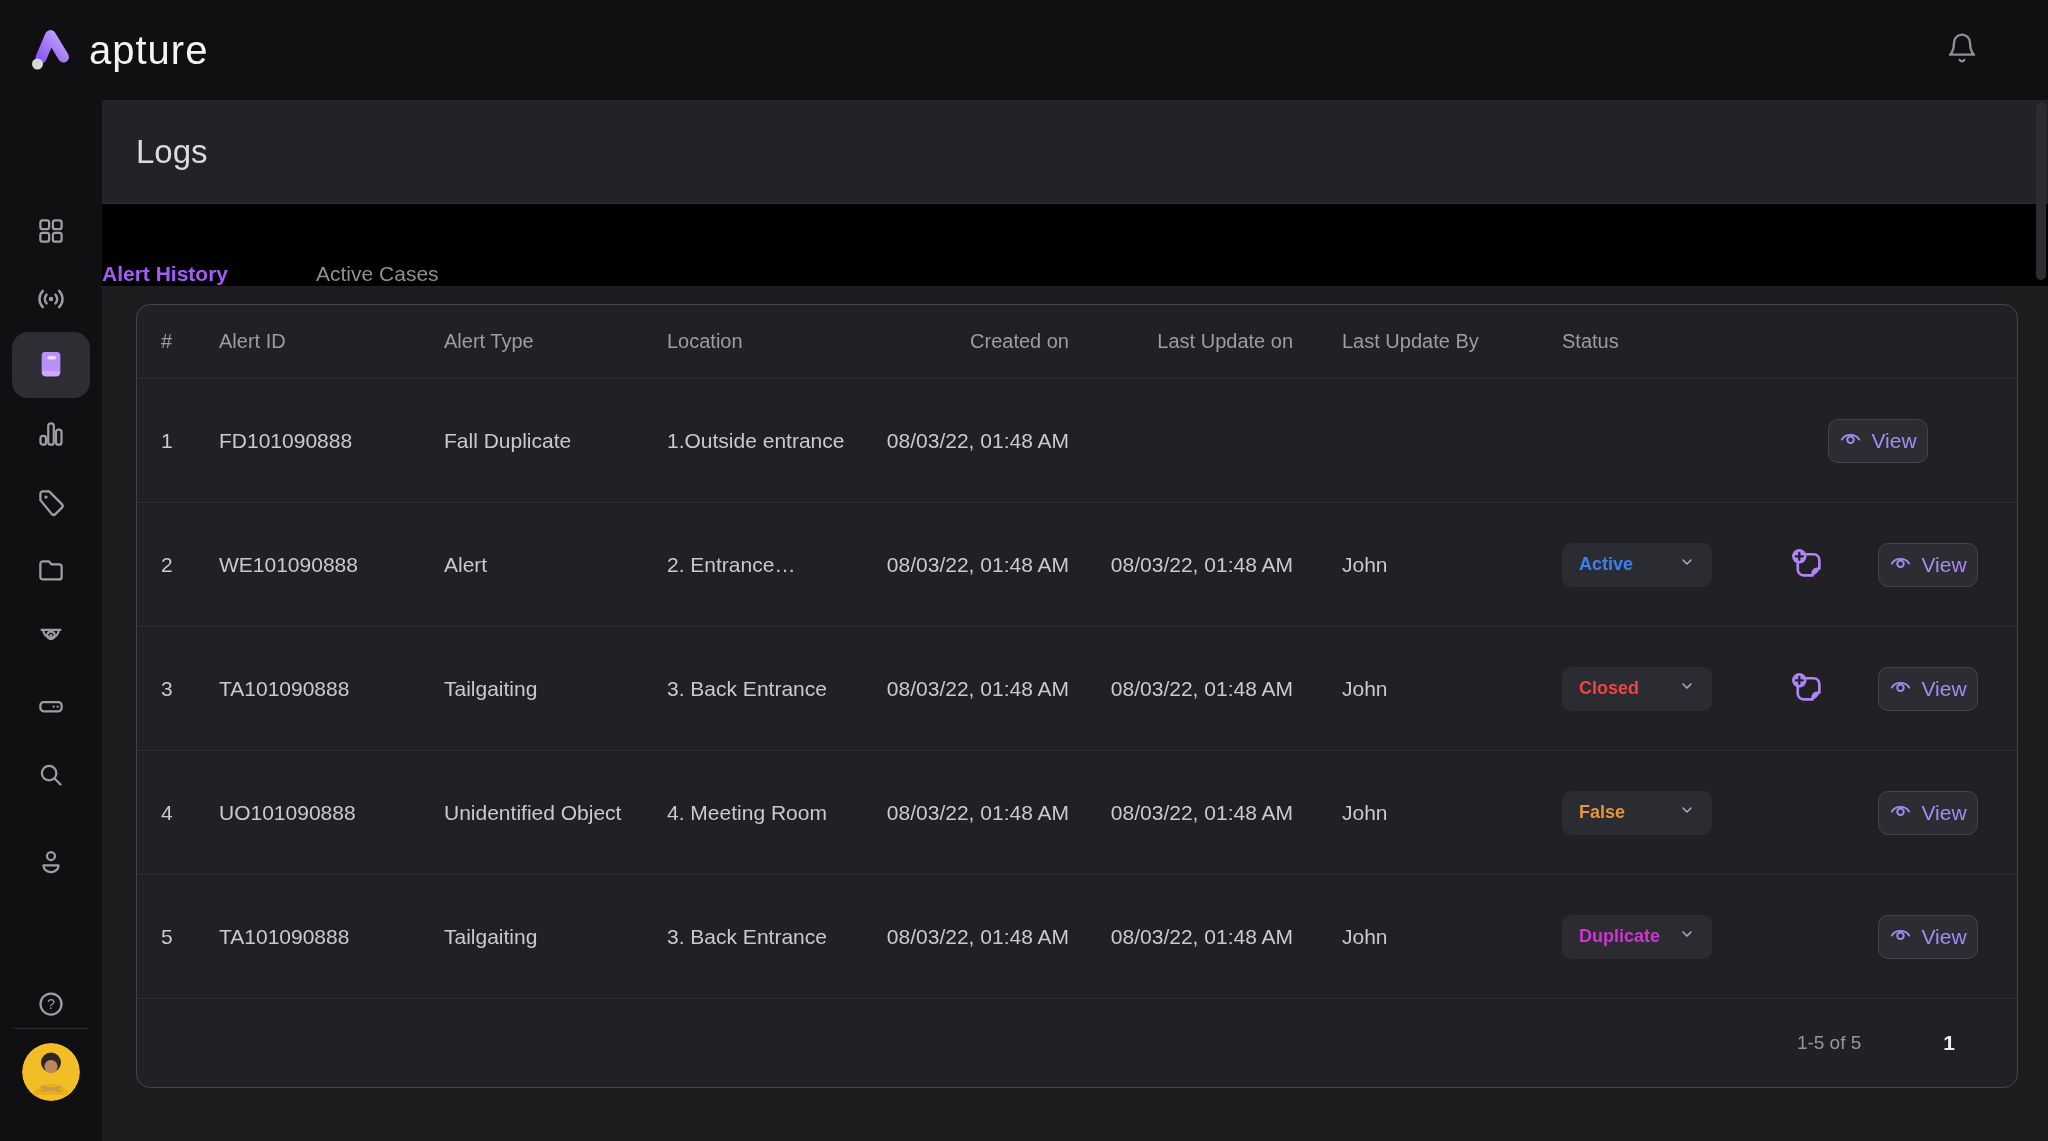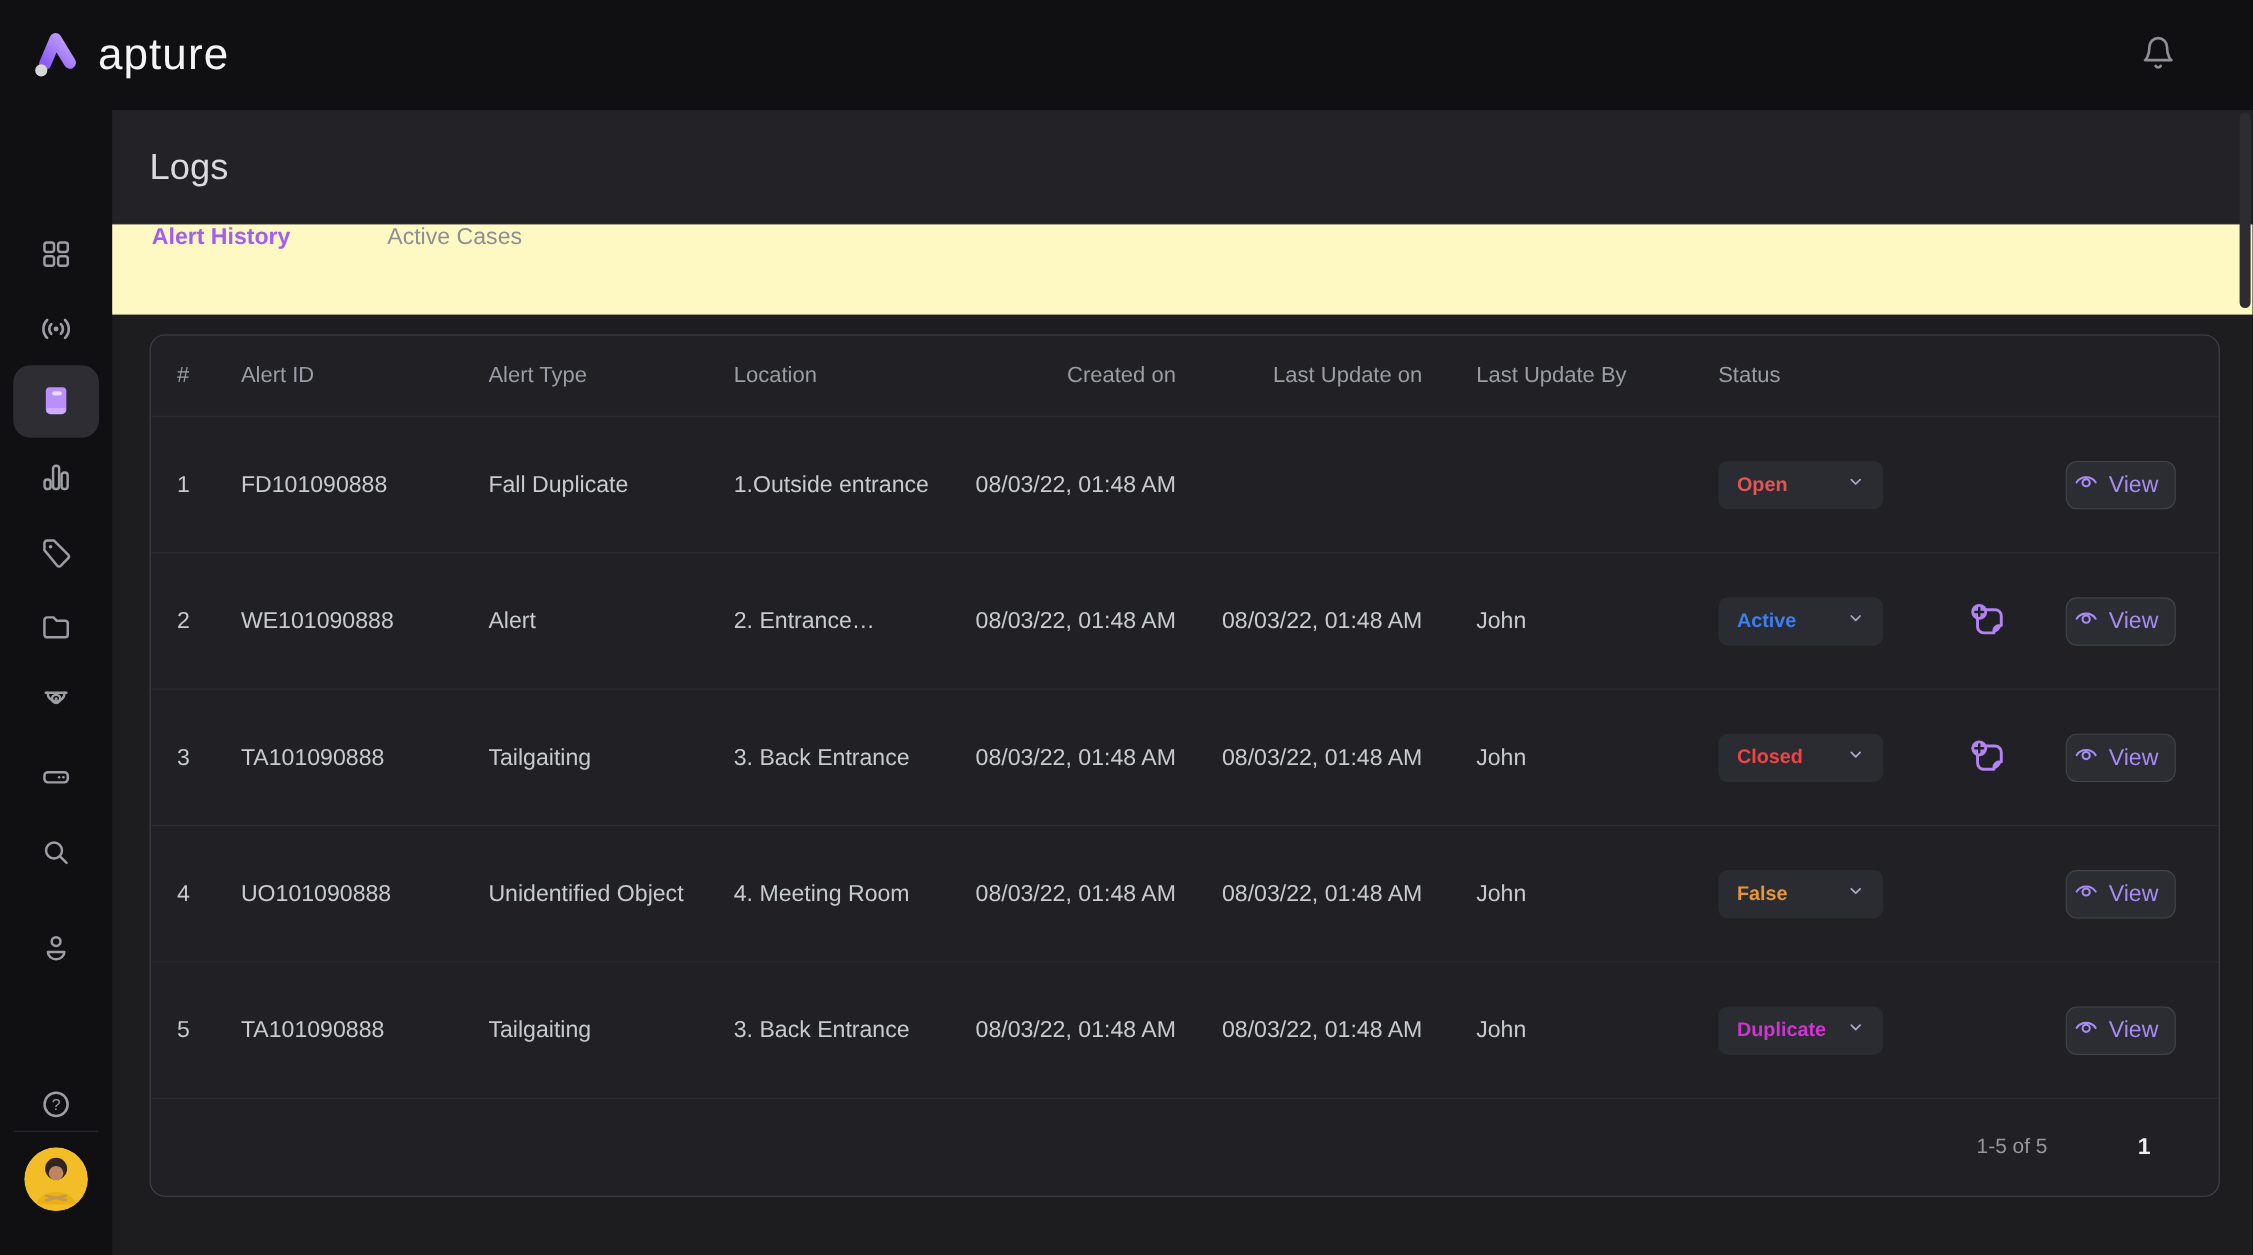--- a/index.html
+++ b/index.html
@@ -21,21 +21,21 @@
   .nav-item.active{background:#2d2d33;}
   .side-divider{position:absolute;left:13px;width:76px;height:1px;background:#2b2b30;}
   .avatar-btn{position:absolute;left:51px;transform:translate(-50%,-50%);width:58px;height:58px;
               border-radius:50%;border:none;padding:0;background:none;cursor:pointer;overflow:hidden;}
 
   
   .main{position:absolute;left:102px;top:100px;width:1946px;height:1041px;background:#1d1d20;}
   .header-band{height:103px;background:#232327;display:flex;align-items:center;padding-left:34px;
                border-bottom:1px solid #2e2e33;}
   .page-title{font-size:33px;color:#dbdbdd;font-weight:400;margin:0;}
-  .tabs{height:82px;background:#fef9c3;display:flex;align-items:flex-start;padding-left:36px;gap:88px;}
+  .tabs{height:82px;background:#000000;display:flex;align-items:flex-end;gap:88px;}
   .tab{font-size:21px;color:#8e8e95;background:none;border:none;cursor:pointer;padding:0;}
   .tab.active{color:#a25df5;font-weight:700;}
 
   
   .table-card{position:absolute;left:34px;top:204px;width:1882px;height:784px;background:#212125;
               border:1px solid #43444b;border-radius:14px;box-sizing:border-box;overflow:hidden;}
   .trow{display:grid;grid-template-columns:58px 225px 223px 190px 212px 224px 228px 260px 50px 1fr;
         align-items:center;padding:0 24px;box-sizing:border-box;}
   .thead{height:74px;color:#9a9da5;font-size:20px;border-bottom:1px solid #2d2e33;}
   .tr{height:124px;font-size:21px;color:#c7cacf;border-bottom:1px solid #2d2e33;}
@@ -43,21 +43,21 @@
   .c-updateby{padding-left:49px;}
   .c-status{padding-left:41px;}
   .cell{overflow:hidden;white-space:nowrap;}
 
   .pill{width:150px;height:44px;border-radius:9px;background:#2b2c32;display:flex;align-items:center;
         justify-content:space-between;padding:0 17px;box-sizing:border-box;font-size:18px;font-weight:700;
         border:none;cursor:pointer;}
   .case-btn{width:50px;height:44px;display:flex;align-items:center;justify-content:center;
             background:none;border:none;cursor:pointer;padding:0;}
   .view-btn{margin-left:47px;width:100px;height:44px;border-radius:10px;background:#2b2d33;
-            border:1px solid #41444c;display:flex;align-items:center;justify-content:flex-start;gap:9px;
+            border:1px solid #41444c;display:flex;align-items:center;justify-content:center;gap:9px;
             color:#a78bf2;font-size:21px;cursor:pointer;}
   .tfoot{height:88px;display:flex;align-items:center;justify-content:flex-end;gap:76px;padding-right:56px;}
   .range-label{color:#96969d;font-size:19px;}
   .page-num{color:#eeeef1;font-size:21px;font-weight:700;background:none;border:none;cursor:pointer;}
 
   .scroll-thumb{position:absolute;right:2px;top:102px;width:10px;height:178px;background:#2c2c31;border-radius:5px;}
 
   .ic{stroke:#9d9da4;fill:none;stroke-width:1.8;stroke-linecap:round;stroke-linejoin:round;}
 </style>
 </head>
@@ -249,30 +249,20 @@
 
       <div id="rows">
           <div class="trow tr">
     <span class="cell">1</span>
     <span class="cell">FD101090888</span>
     <span class="cell">Fall Duplicate</span>
     <span class="cell">1.Outside entrance</span>
     <span class="cell c-right">08/03/22, 01:48 AM</span>
     <span class="cell c-right"></span>
     <span class="cell c-updateby"></span>
-    <span class="c-status">
-      <button class="pill">
-        <span style="color: rgb(226, 85, 85);">Open</span>
-        <span>
-          <svg width="16" height="16" viewBox="0 0 24 24" fill="none" stroke="#b2a6c4" stroke-width="2.4" stroke-linecap="round" stroke-linejoin="round">
-                    <path d="M6 9l6 6 6-6"></path>
-                  </svg>
-        </span>
-      </button>
-    </span>
     <button class="case-btn" style="visibility: hidden;">
       <span>
         <svg width="37" height="37" viewBox="0 0 36 36" fill="none">
           <path d="M12 9h13a5.5 5.5 0 0 1 5.5 5.5v8.5c-4.5-.5-7 2-6.5 6.5h-9A5.5 5.5 0 0 1 9.5 24v-9" stroke="#b084f2" stroke-width="2.6" stroke-linecap="round" stroke-linejoin="round"></path>
           <path d="M30.5 23c-4.5-.5-7 2-6.5 6.5 3.5-1 5.5-3 6.5-6.5z" fill="#b084f2"></path>
           <circle cx="11" cy="11" r="7" fill="#b084f2"></circle>
           <path d="M11 7.6v6.8M7.6 11h6.8" stroke="#232327" stroke-width="2.2" stroke-linecap="round"></path>
         </svg>
       </span>
     </button>

